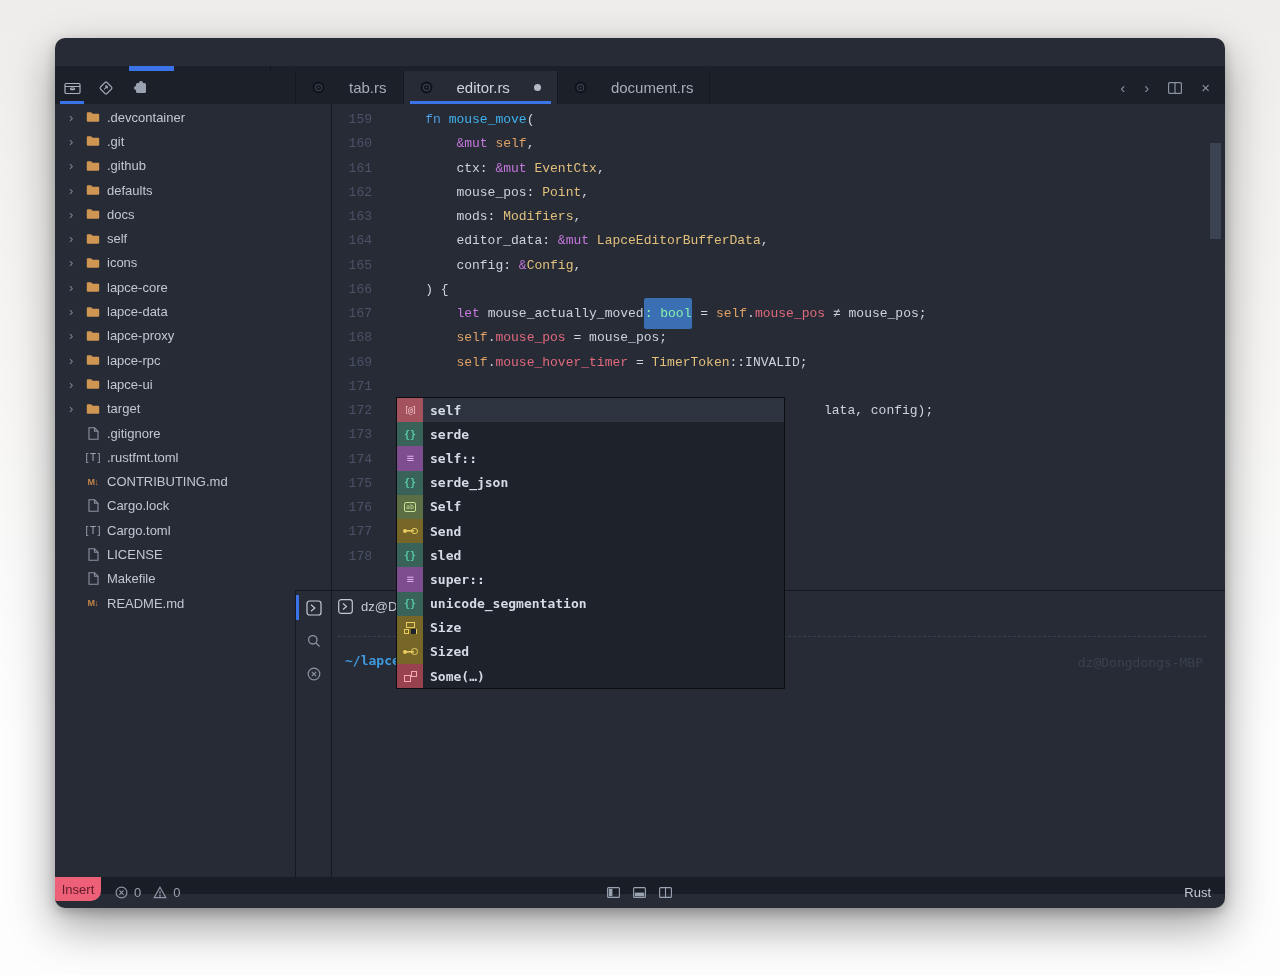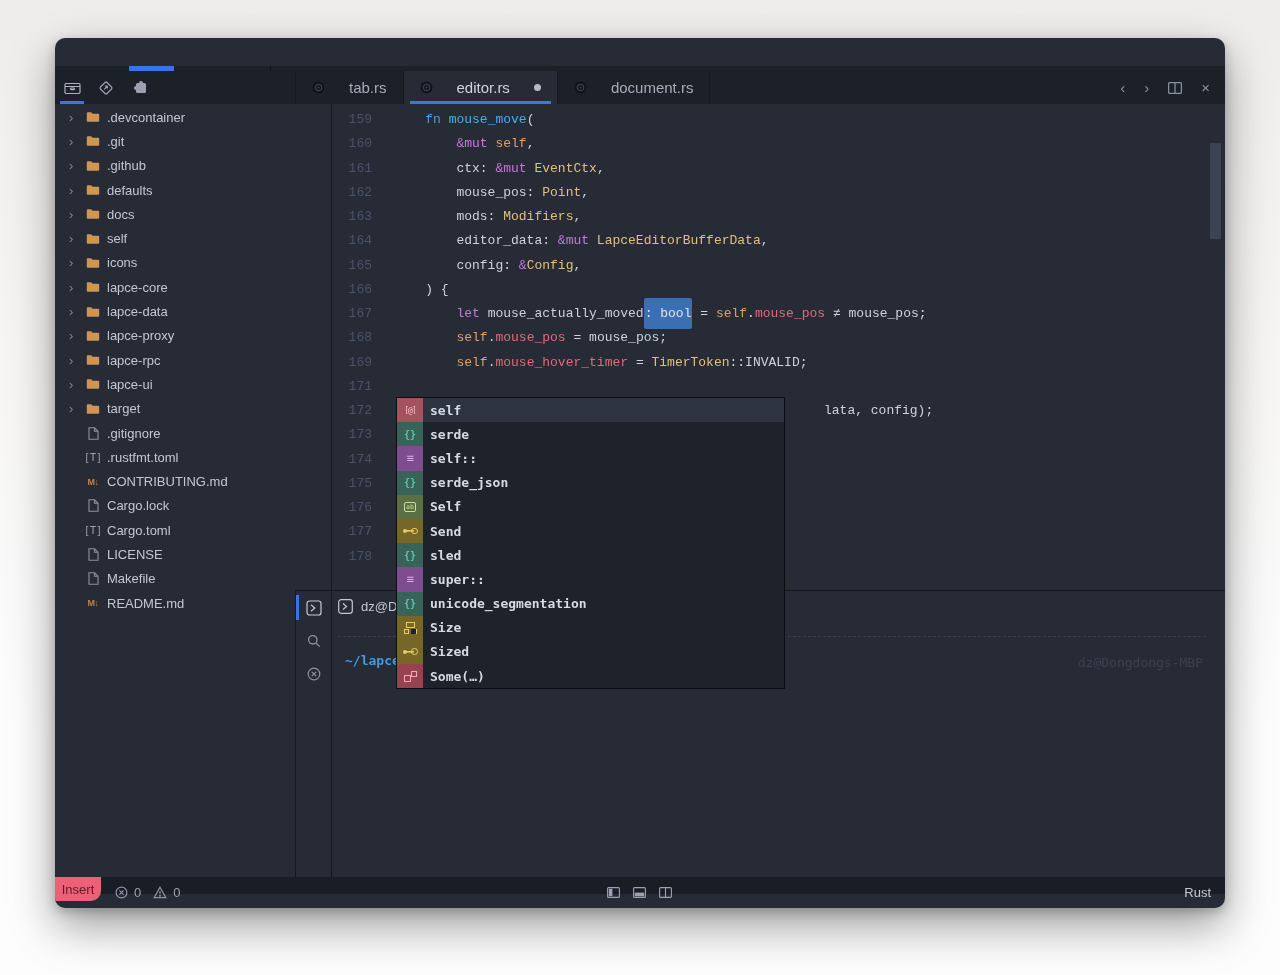--- a/index.html
+++ b/index.html
@@ -49,21 +49,21 @@
     border-left:1.5px solid #14181f;box-sizing:border-box;padding-top:4px;
     font-family:Liberation Mono, monospace;font-size:13px;margin-left:36px;}
   .code-line{position:relative;height:24.25px;line-height:24.25px;display:flex;white-space:pre;}
   .ln{width:40px;text-align:right;color:#4a5366;flex:0 0 40px;}
   .ln.cur{color:#e3e8f0;}
   .gitcol{position:relative;width:22px;flex:0 0 22px;}
   .gitbar{position:absolute;left:6px;top:3px;width:3.5px;height:18px;background:#58c05a;border-radius:1px;}
   .codetext{color:#ccd3dd;}
   .c-fg{color:#ccd3dd}.c-kw{color:#4b9fe4}.c-fn{color:#3fb3ef}.c-pur{color:#c678dd}
   .c-org{color:#e0a264}.c-yel{color:#e2c07c}.c-red{color:#e2697d}
-  .c-hl{background:#3a6fb3;color:#e5e5e5;border-radius:2px;padding:8px 1px;}
+  .c-hl{background:#3a6fb3;color:#86efac;border-radius:2px;padding:8px 1px;}
   .cursor{display:inline-block;width:2px;height:17px;background:#4189e8;vertical-align:middle;margin-bottom:3px;}
   .frag{position:absolute;left:492px;color:#ccd3dd;}
   .scroll-thumb{position:absolute;left:1155px;top:105px;width:11px;height:96px;background:#3c4352;}
   
   .popup{position:absolute;left:341px;top:359px;width:387px;background:#1d222b;
     border:1px solid #0b0d11;z-index:30;font-family:"DejaVu Sans Mono",monospace;}
   .p-row{height:24.2px;display:flex;align-items:center;}
   .p-row.sel{background:#2d3440;}
   .tile{width:26px;height:24.2px;flex:0 0 26px;display:flex;align-items:center;justify-content:center;}
   .k-keyword{background:#a3525e}.k-module{background:#396259}.k-snippet{background:#7e4d90}

